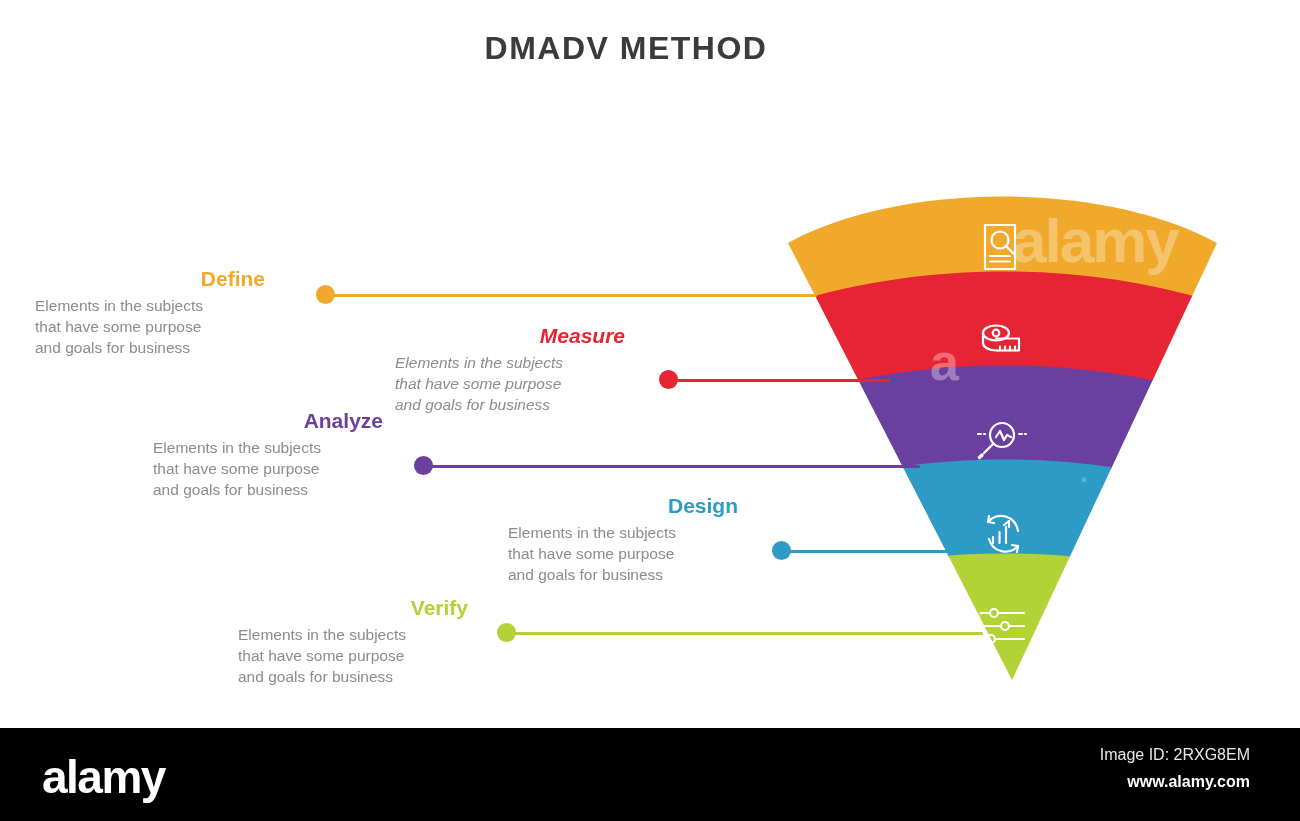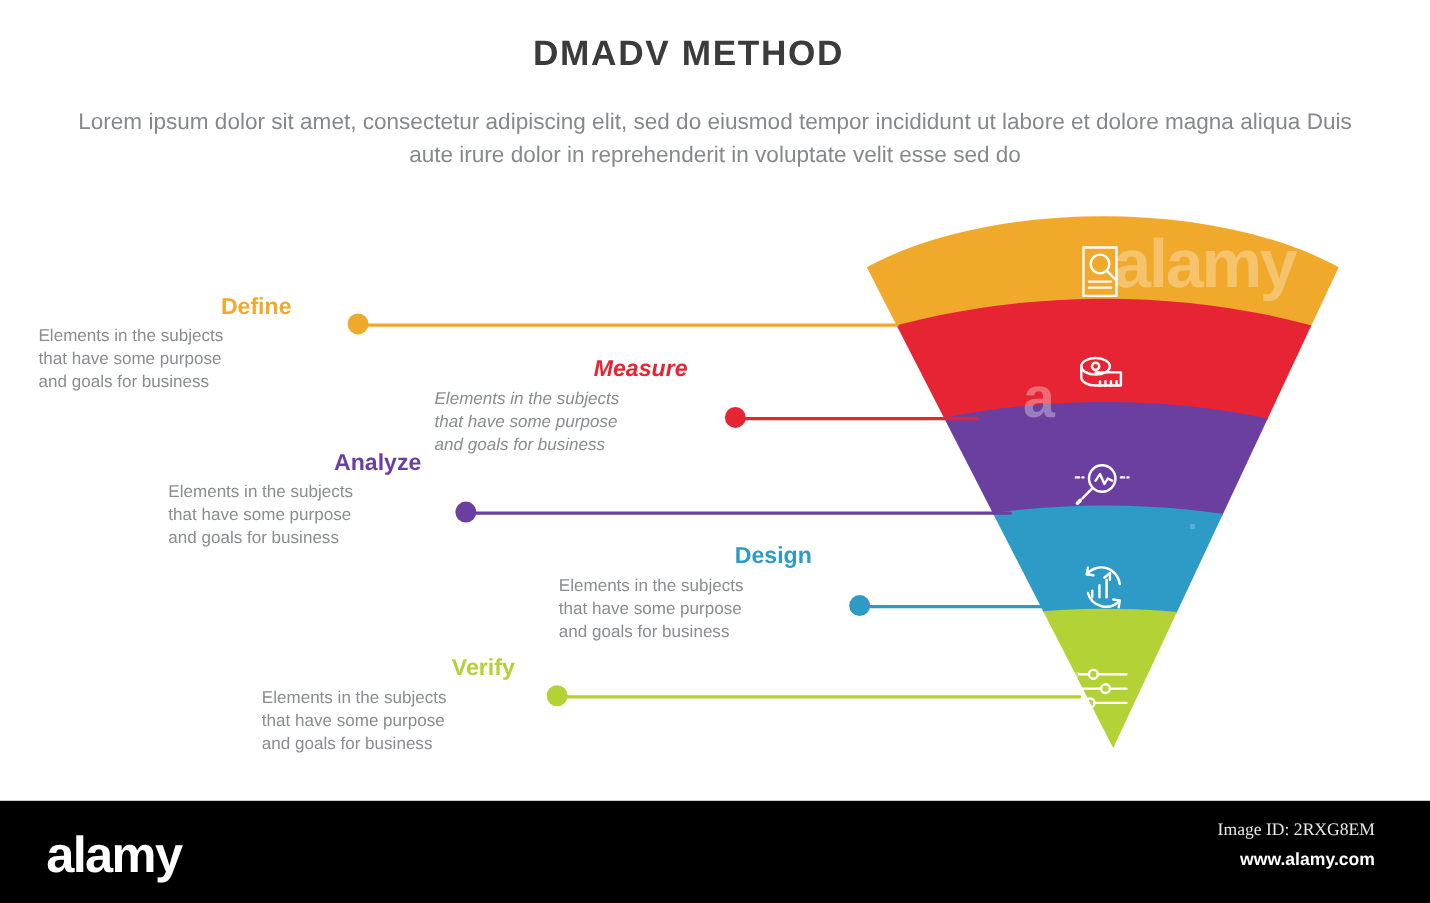--- a/index.html
+++ b/index.html
@@ -106,21 +106,20 @@
     letter-spacing: -1.5px;
     font-family: "Liberation Sans", sans-serif;
   }
   #footer .imgid {
     position: absolute;
     right: 50px; top: 18px;
     color: #e8e8e8;
     font-size: 16px;
     text-align: right;
     width: 320px;
-    font-family: Liberation Serif, serif;
   }
   #footer .site {
     position: absolute;
     right: 50px; top: 45px;
     color: #ffffff;
     font-size: 16px;
     font-weight: bold;
     text-align: right;
     width: 320px;
   }
@@ -137,21 +136,20 @@
   #wm2 { left: 930px; top: 332px; font-size: 52px; color: rgba(255,255,255,0.33); }
   #wm3 { left: 1080px; top: 455px; font-size: 30px; color: rgba(255,255,255,0.22); }
   #wm4 { left: 948px; top: 588px; font-size: 62px; color: rgba(255,255,255,0.28); }
 </style>
 </head>
 <body>
 
 <div id="stage">
 
   <div class="title">DMADV METHOD</div>
-  <div class="subtitle">Lorem ipsum dolor sit amet, consectetur adipiscing elit, sed do eiusmod tempor incididunt ut labore et dolore magna aliqua Duis aute irure dolor in reprehenderit in voluptate velit esse sed do</div>
 
   <svg id="funnel" viewBox="0 0 445 495">
     <defs>
 
       <clipPath id="coneClip">
         <path d="M 8,48 C 120,-14 325,-14 437,48 L 232,485 Z"></path>
       </clipPath>
     </defs>
 
     <g clip-path="url(#coneClip)">

